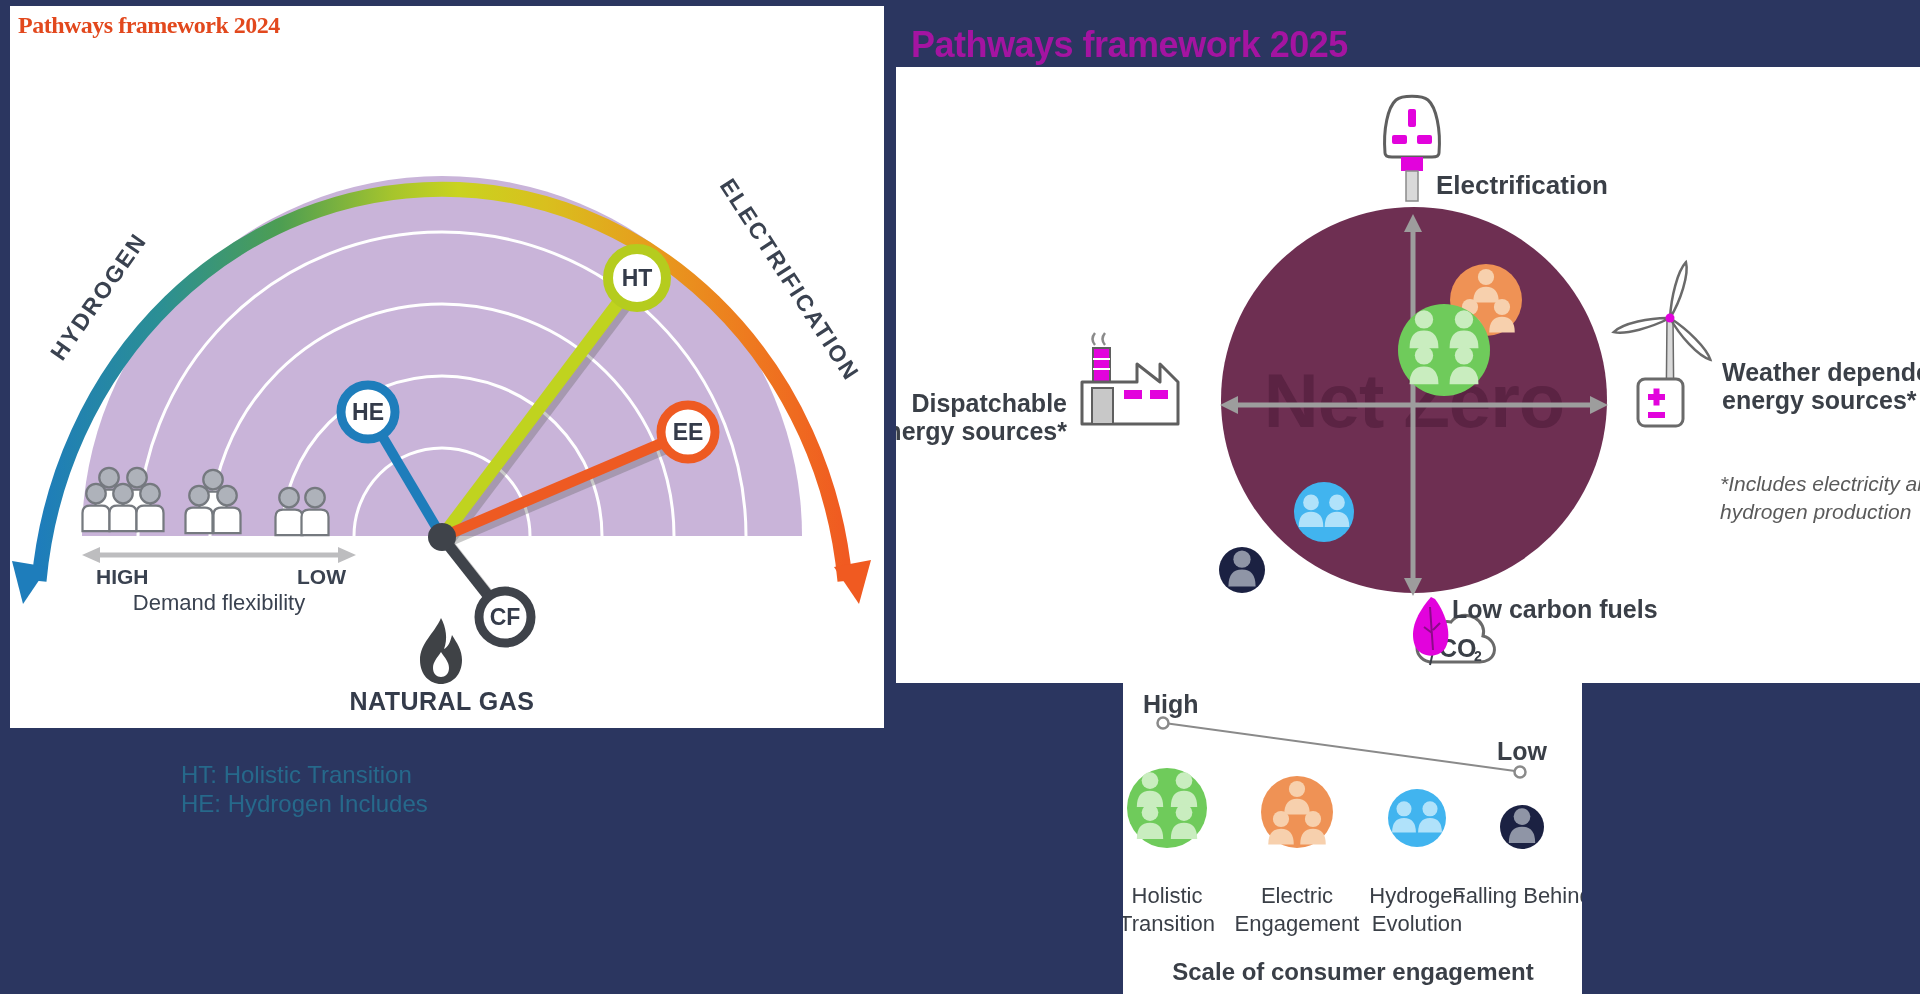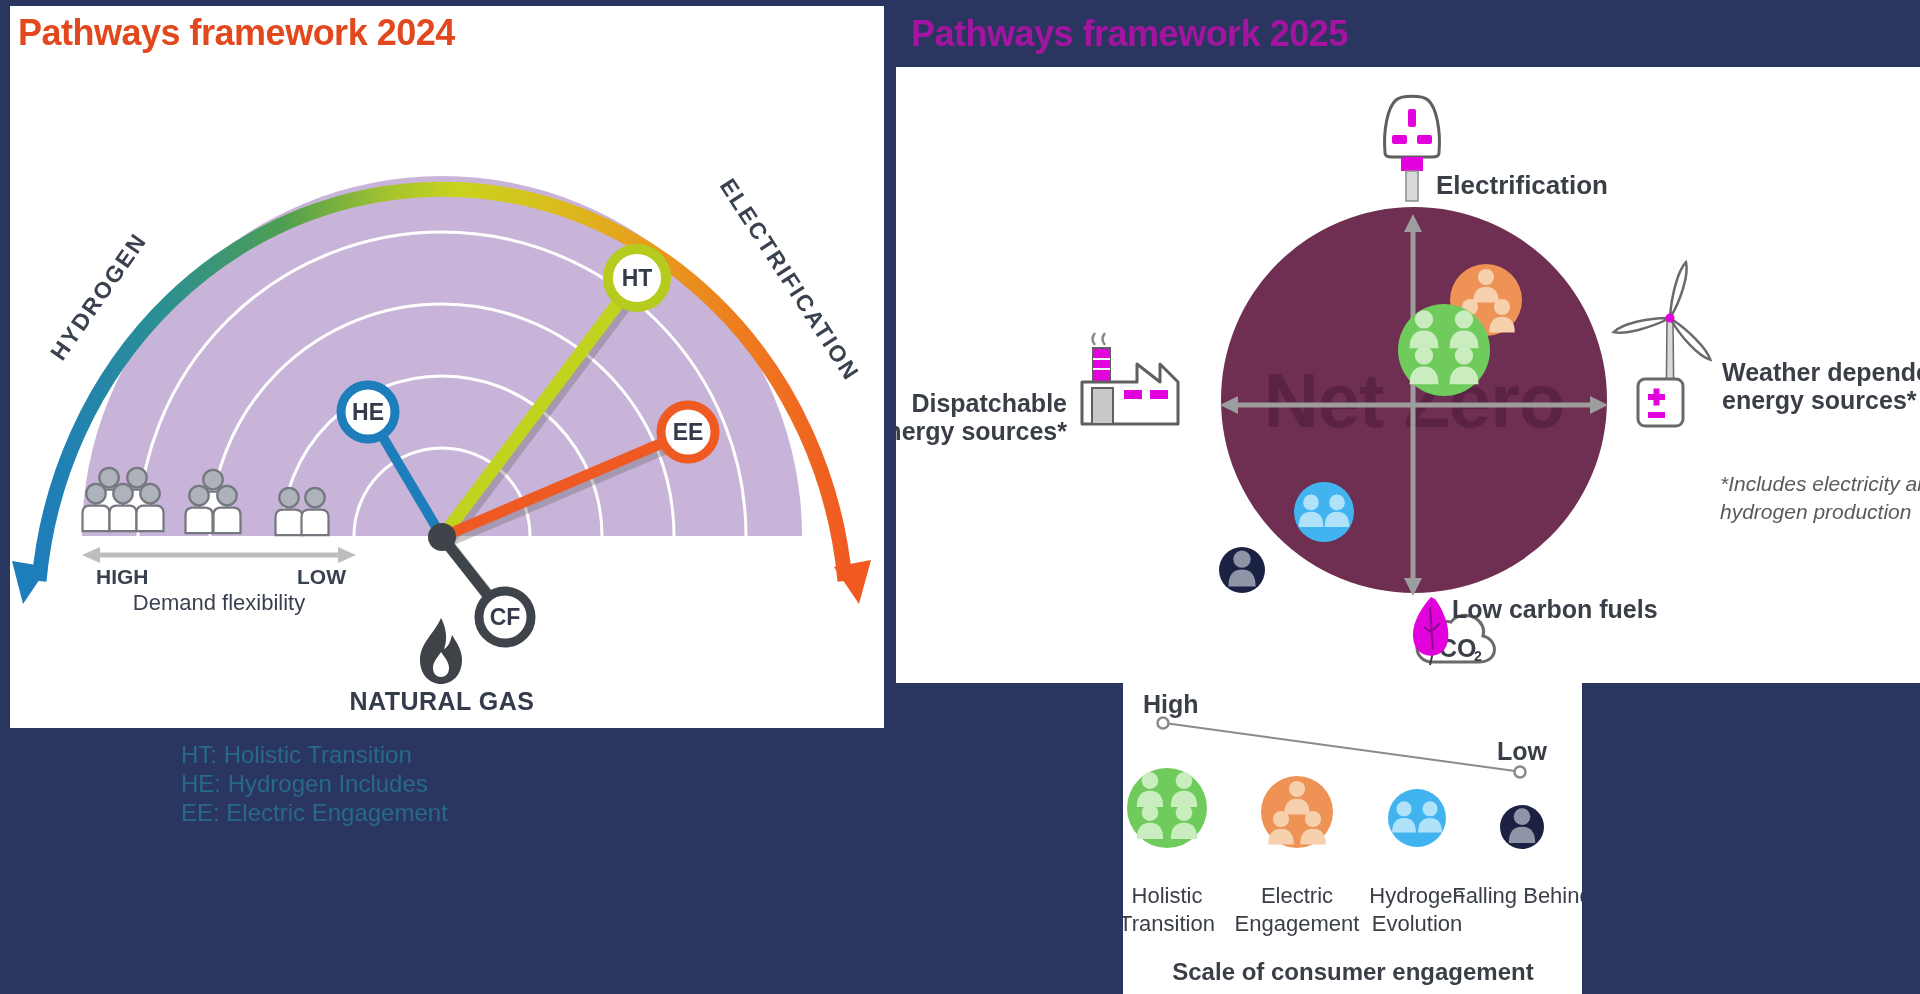--- a/index.html
+++ b/index.html
@@ -2,23 +2,23 @@
 <html><head>
 <meta charset="utf-8">
 <style>
   html,body{margin:0;padding:0;background:#2b3660;}
   .stage{position:relative;width:1920px;height:994px;background:#2b3660;overflow:hidden;
          font-family:"Liberation Sans",sans-serif;}
   .card{position:absolute;background:#ffffff;}
   .card-2024{left:10px;top:6px;width:874px;height:722px;}
   .card-2025{left:896px;top:67px;width:1024px;height:616px;}
   .card-scale{left:1123px;top:681px;width:459px;height:313px;}
-  .title-2024{position:absolute;left:18px;top:12px;font-size:36px;font-weight:bold;color:#e2481d;letter-spacing:-0.5px;}
-  .title-2025{position:absolute;left:911px;top:13px;font-size:36px;font-weight:bold;color:#a414a1;letter-spacing:-0.5px;}
-  .legend-2024{position:absolute;left:181px;top:740px;font-size:24px;font-weight:500;
+  .title-2024{position:absolute;left:18px;top:12px;font-size:24px;font-weight:bold;color:#e2481d;letter-spacing:-0.5px;font-family:Liberation Serif, serif;}
+  .title-2025{position:absolute;left:911px;top:24px;font-size:36px;font-weight:bold;color:#a414a1;letter-spacing:-0.5px;}
+  .legend-2024{position:absolute;left:181px;top:760px;font-size:24px;font-weight:500;
                color:#26698b;line-height:29px;}
   svg{display:block;}
   text{font-family:"Liberation Sans",sans-serif;}
 </style>
 </head>
 <body>
 
 <div class="stage">
 
   <section class="card card-2024">
@@ -121,21 +121,20 @@
       </g>
       <text x="432" y="704" text-anchor="middle" font-size="25" font-weight="bold" letter-spacing="0.5" fill="#343b4a">NATURAL GAS</text>
     </svg>
   </section>
 
   <div class="title-2024">Pathways framework 2024</div>
 
   <div class="legend-2024">
     <div>HT: Holistic Transition</div>
     <div>HE: Hydrogen Includes</div>
-    <div>EE: Electric Engagement</div>
   </div>
 
   <div class="title-2025">Pathways framework 2025</div>
 
   <section class="card card-2025">
     <svg width="1024" height="616" viewBox="0 0 1024 616">
       <defs>
         <g id="ps">
           <circle cx="0" cy="-8" r="5.4"></circle>
           <path d="M-8.5,9 Q-8.5,-1.5 0,-1.5 Q8.5,-1.5 8.5,9 Z"></path>

